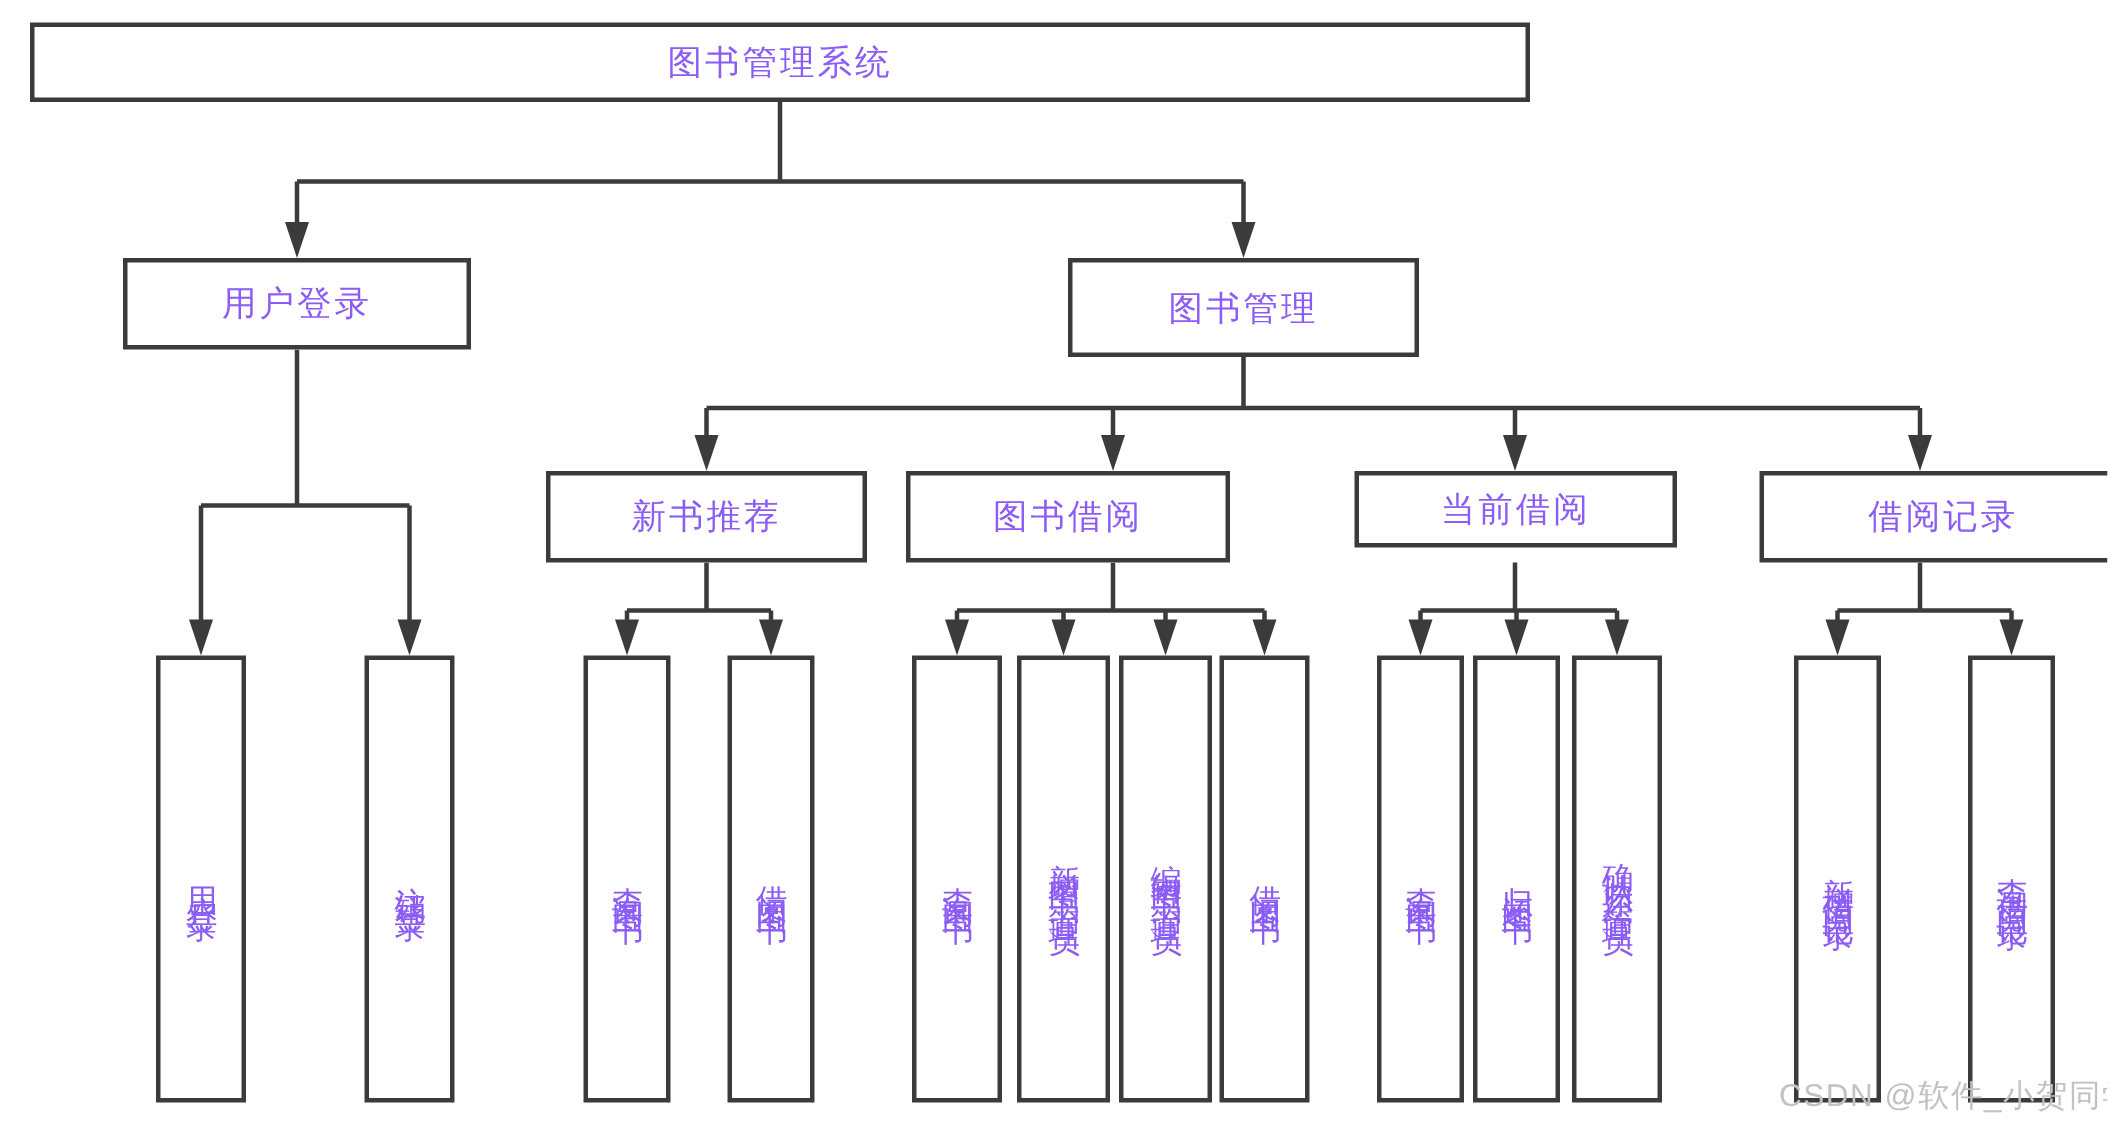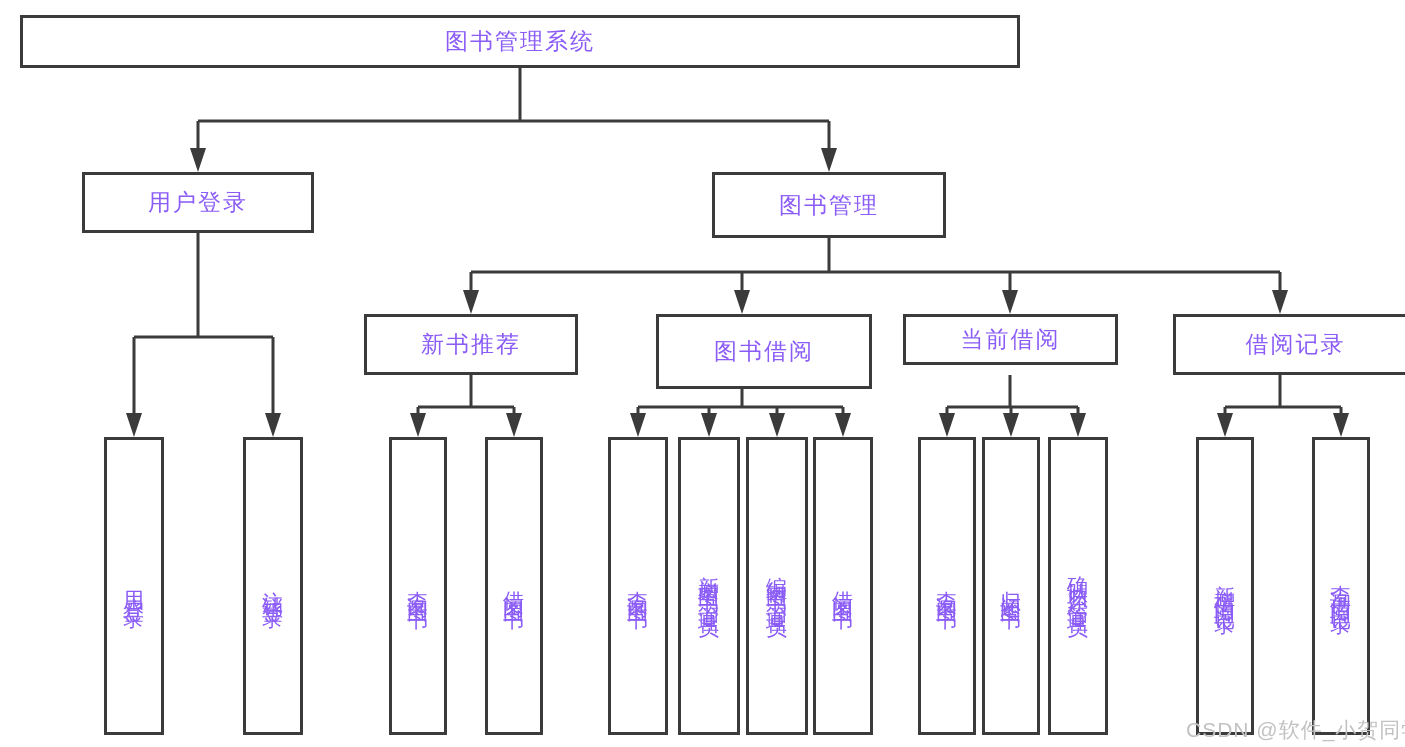--- a/index.html
+++ b/index.html
@@ -79,21 +79,21 @@
   <div class="box" style="left:82px;top:172px;width:232px;height:61px">
     <span class="hlabel">用户登录</span>
   </div>
   <div class="box" style="left:712px;top:172px;width:234px;height:66px">
     <span class="hlabel">图书管理</span>
   </div>
 
   <div class="box" style="left:364px;top:314px;width:214px;height:61px">
     <span class="hlabel">新书推荐</span>
   </div>
-  <div class="box" style="left:656px;top:314px;width:216px;height:75px">
+  <div class="box" style="left:604px;top:314px;width:216px;height:61px">
     <span class="hlabel">图书借阅</span>
   </div>
   <div class="box" style="left:903px;top:314px;width:215px;height:51px">
     <span class="hlabel">当前借阅</span>
   </div>
   <div class="box" style="left:1173px;top:314px;width:245px;height:61px">
     <span class="hlabel">借阅记录</span>
   </div>
 
   <div class="box" style="left:104px;top:437px;width:60px;height:298px">

